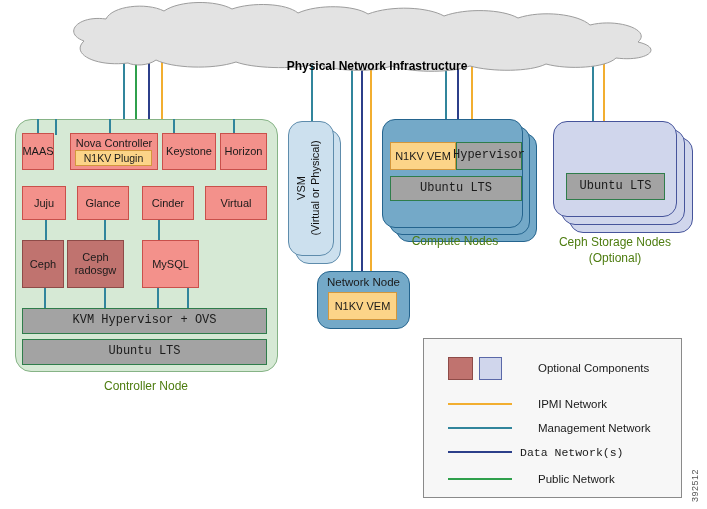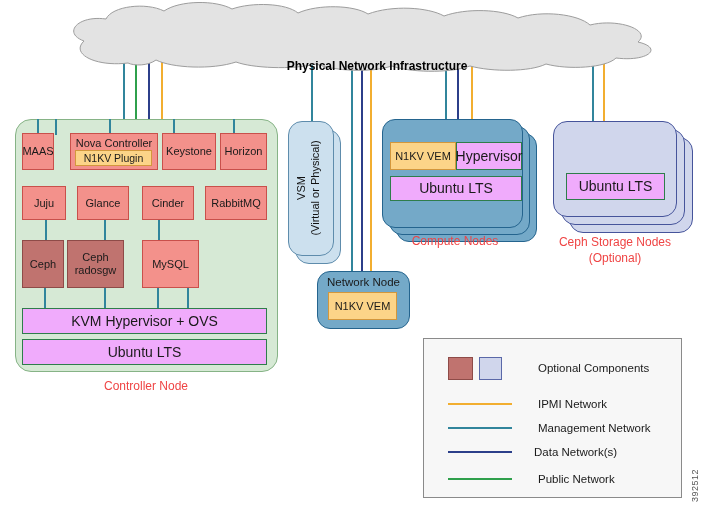--- a/index.html
+++ b/index.html
@@ -5,26 +5,26 @@
   html,body{margin:0;padding:0;background:#ffffff;}
   #diagram{
     position:relative;width:707px;height:509px;background:#ffffff;
     font-family:"Liberation Sans","DejaVu Sans",sans-serif;color:#1a1a1a;
     overflow:hidden;
   }
   svg.layer{position:absolute;left:0;top:0;pointer-events:none;}
   .abs{position:absolute;box-sizing:border-box;}
   .lbl{display:flex;align-items:center;justify-content:center;text-align:center;line-height:1.15;}
   .cloud-title{font-weight:bold;font-size:12px;color:#000;}
-  .node-label{font-size:12px;color:#ef4444;}
+  .node-label{font-size:12px;color:#4d7c0f;}
   
   .pink{background:#F3918B;border:1.5px solid #C9504B;font-size:11px;}
   .mauve{background:#C0736F;border:1.5px solid #8E4B48;font-size:11px;}
   .yellow{background:#FCD488;border:1.5px solid #D3973C;font-size:11px;}
-  .greenbar{background:#f0abfc;border:1.5px solid #2F7D4B;font-size:14px;}
+  .greenbar{background:#a3a3a3;border:1.5px solid #2F7D4B;font-size:12px;font-family:Liberation Mono, monospace;}
   
   .controller-bg{background:#D6E9D5;border:1.5px solid #86B386;border-radius:16px;}
   .vsm-box{background:#CCE0EE;border:1.5px solid #5E8CAC;border-radius:14px;}
   .blue-node{background:#74A9C8;border:1.5px solid #24648E;border-radius:13px;}
   .lav-node{background:#D0D6EC;border:1.5px solid #46549B;border-radius:14px;}
   .vsm-text{
     position:absolute;width:135px;height:34px;
     transform:translate(-50%,-50%) rotate(-90deg);
     font-size:11px;text-align:center;line-height:1.3;color:#111;
   }
@@ -126,21 +126,21 @@
   <div class="abs pink" style="left:70px;top:133px;width:88px;height:37px;">
     <div class="lbl" style="height:16px;margin-top:1px;">Nova Controller</div>
     <div class="abs lbl yellow" style="left:4px;top:16px;width:77px;height:16px;font-size:10.5px;">N1KV Plugin</div>
   </div>
   <div class="abs lbl pink" style="left:162px;top:133px;width:54px;height:37px;">Keystone</div>
   <div class="abs lbl pink" style="left:220px;top:133px;width:47px;height:37px;">Horizon</div>
 
   <div class="abs lbl pink" style="left:22px;top:186px;width:44px;height:34px;">Juju</div>
   <div class="abs lbl pink" style="left:77px;top:186px;width:52px;height:34px;">Glance</div>
   <div class="abs lbl pink" style="left:142px;top:186px;width:52px;height:34px;">Cinder</div>
-  <div class="abs lbl pink" style="left:205px;top:186px;width:62px;height:34px;">RabbitMQ</div>
+  <div class="abs lbl pink" style="left:205px;top:186px;width:62px;height:34px;">Virtual</div>
 
   <div class="abs lbl mauve" style="left:22px;top:240px;width:42px;height:48px;">Ceph</div>
   <div class="abs lbl mauve" style="left:67px;top:240px;width:57px;height:48px;padding:8px 6px;">Ceph radosgw</div>
   <div class="abs lbl pink" style="left:142px;top:240px;width:57px;height:48px;">MySQL</div>
 
   <div class="abs lbl greenbar" style="left:22px;top:308px;width:245px;height:26px;">KVM Hypervisor + OVS</div>
   <div class="abs lbl greenbar" style="left:22px;top:339px;width:245px;height:26px;">Ubuntu LTS</div>
   <div class="abs lbl node-label" style="left:40px;top:379px;width:212px;height:16px;">Controller Node</div>
 
   <div class="abs legend-box" style="left:423px;top:338px;width:259px;height:160px;"></div>
@@ -148,20 +148,20 @@
   <div class="abs sq-lav" style="left:479px;top:357px;width:23px;height:23px;"></div>
   <div class="abs lbl legend-label" style="left:538px;top:361px;width:140px;height:15px;">Optional Components</div>
 
   <div class="abs legend-line line-ipmi" style="left:448px;top:403px;width:64px;"></div>
   <div class="abs lbl legend-label" style="left:538px;top:397px;width:140px;height:15px;">IPMI Network</div>
 
   <div class="abs legend-line line-mgmt" style="left:448px;top:427px;width:64px;"></div>
   <div class="abs lbl legend-label" style="left:538px;top:421px;width:140px;height:15px;">Management Network</div>
 
   <div class="abs legend-line line-data" style="left:448px;top:451px;width:64px;"></div>
-  <div class="abs lbl legend-label" style="left:534px;top:445px;width:140px;height:15px;">Data Network(s)</div>
+  <div class="abs lbl legend-label" style="left:520px;top:445px;width:140px;height:15px;font-family:Liberation Mono, monospace;">Data Network(s)</div>
 
   <div class="abs legend-line line-public" style="left:448px;top:478px;width:64px;"></div>
   <div class="abs lbl legend-label" style="left:538px;top:472px;width:140px;height:15px;">Public Network</div>
 
   <div class="abs fig-num" style="left:690px;top:452px;height:50px;">392512</div>
 
 </div>
 
 </body></html>

